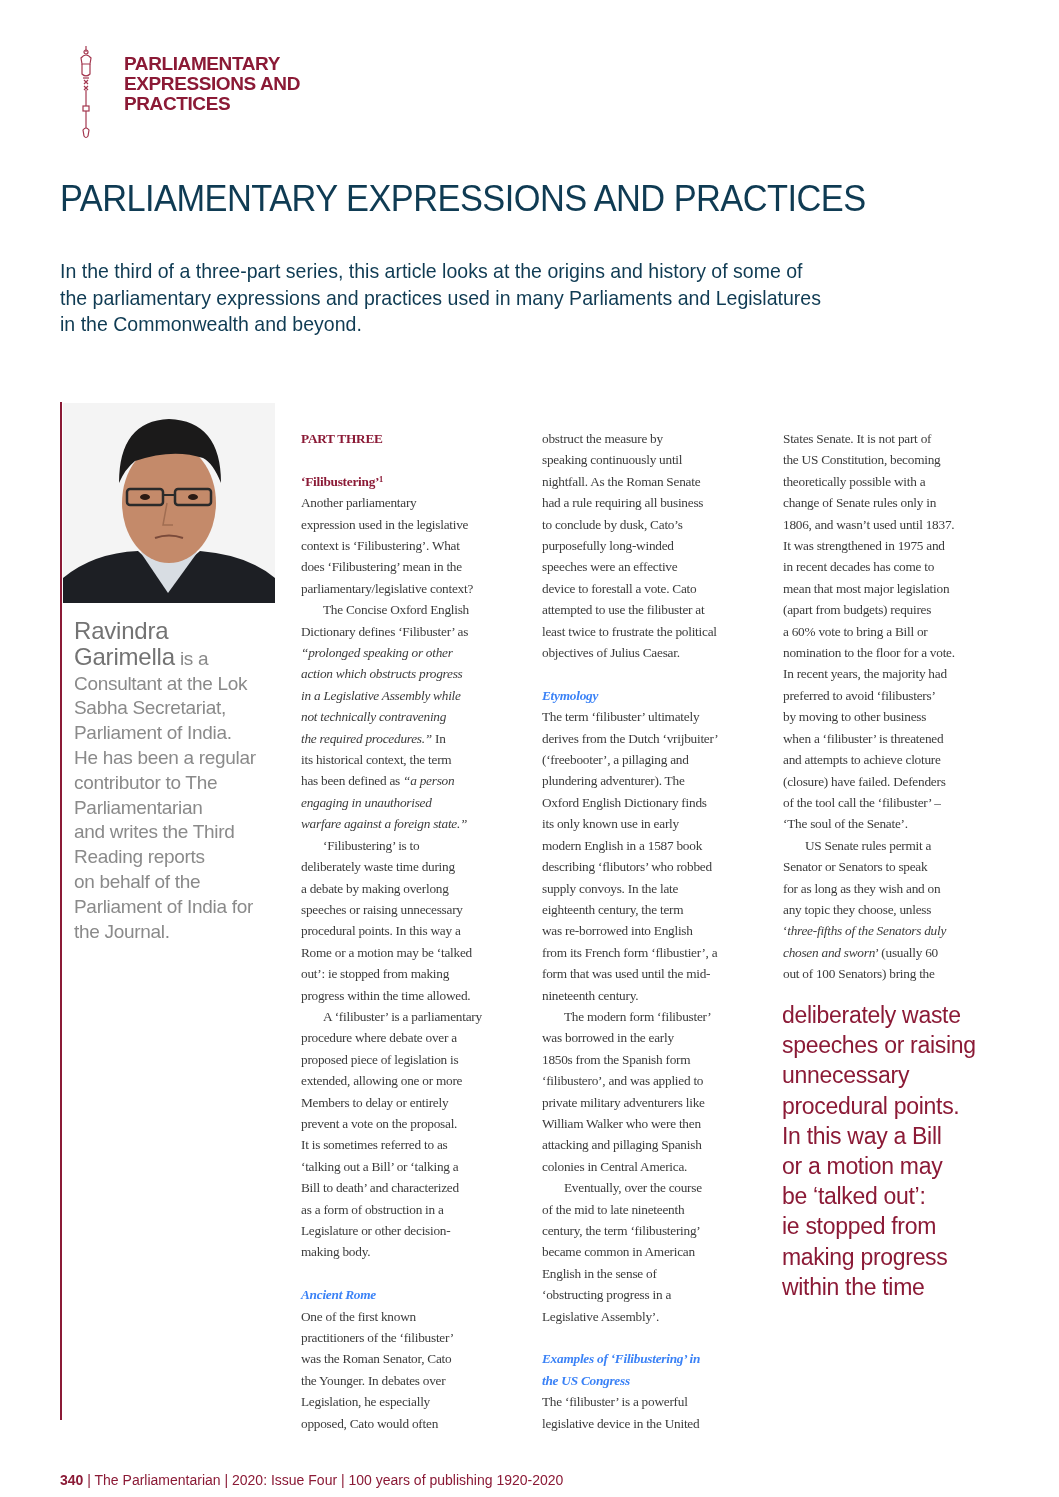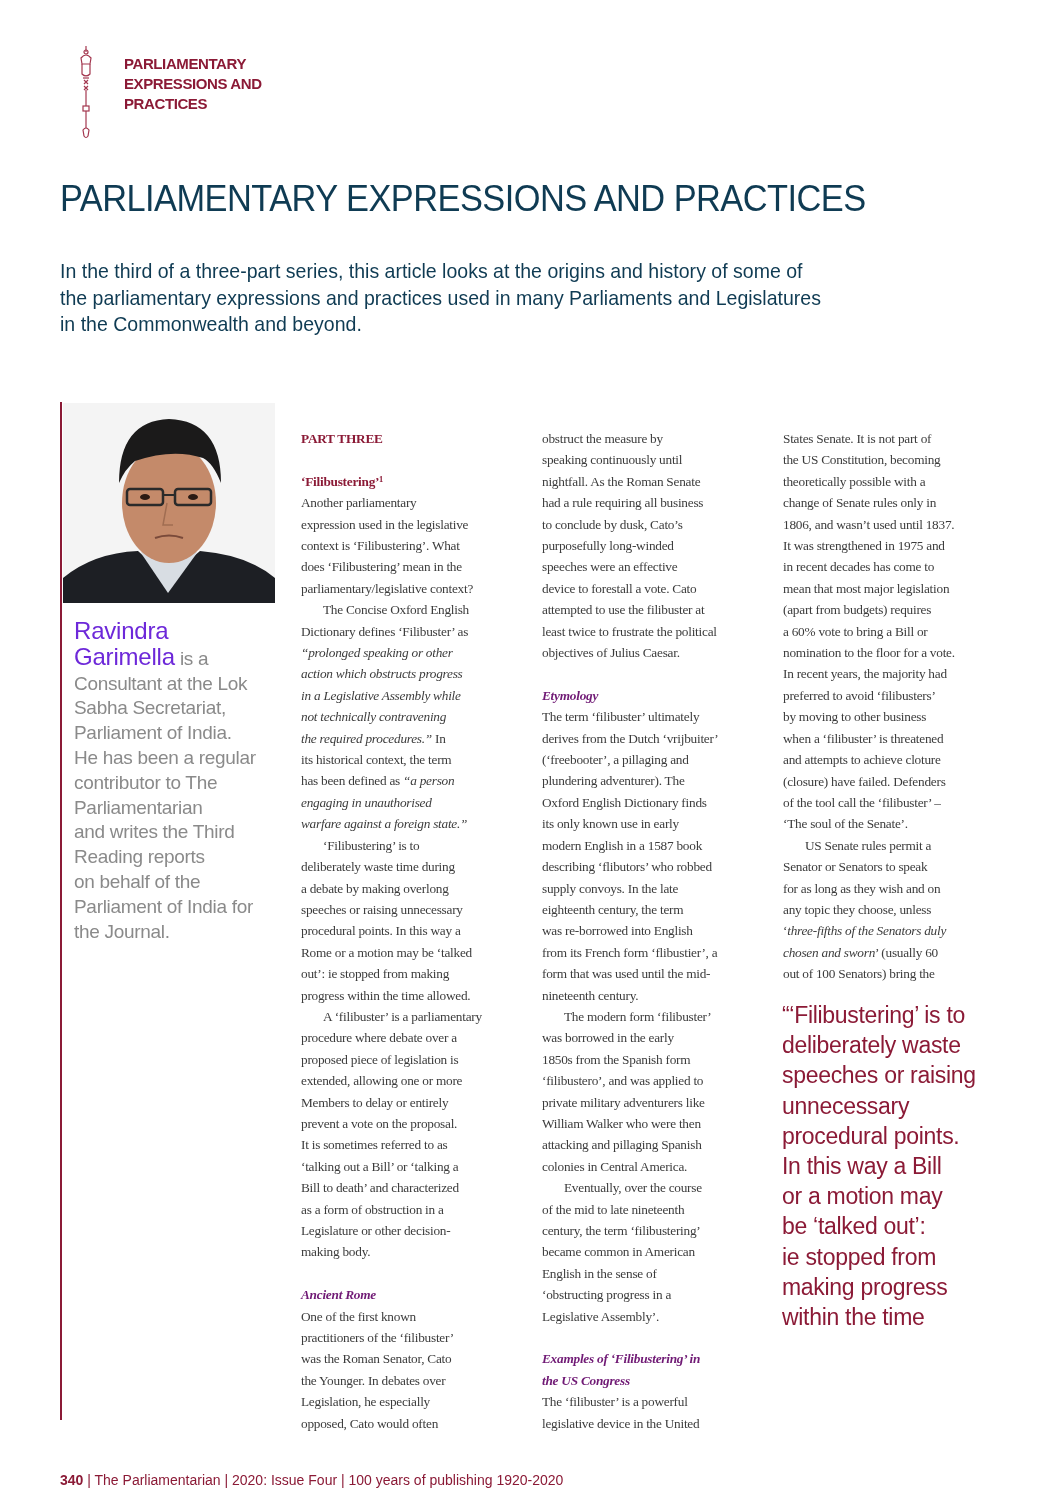--- a/index.html
+++ b/index.html
@@ -1,39 +1,39 @@
 <!DOCTYPE html>
 <html><head>
 <meta charset="utf-8">
 <style>
   html, body { margin: 0; padding: 0; background: #ffffff; }
   body { width: 1059px; height: 1497px; position: relative; overflow: hidden;
          font-family: "DejaVu Sans", sans-serif; }
   .mace { position: absolute; left: 76px; top: 44px; width: 20px; height: 100px; }
   .section-tag { position: absolute; left: 124px; top: 54px; font-family: "Liberation Sans", sans-serif;
-                 font-weight: bold; font-size: 15px; line-height: 20px; color: #8b1a36; letter-spacing: -0.4px; }
+                 font-weight: bold; font-size: 19px; line-height: 20px; color: #8b1a36; letter-spacing: -0.4px; }
   .section-tag div { white-space: nowrap; }
   .title { position: absolute; left: 60px; top: 178px; margin: 0; font-family: "Liberation Sans", sans-serif;
            font-weight: normal; font-size: 37px; color: #0f3b53; letter-spacing: -0.6px; transform: scaleX(0.93);
            transform-origin: left; white-space: nowrap; }
   .standfirst { position: absolute; left: 60px; top: 258px; width: 960px; font-family: "Liberation Sans", sans-serif;
                 font-size: 21px; line-height: 26.5px; color: #0f3b53; transform: scaleX(0.93); transform-origin: left; }
   .standfirst div { white-space: nowrap; }
   .vrule { position: absolute; left: 60px; top: 402px; width: 2px; height: 1018px; background: #8b1a36; }
   .photo { position: absolute; left: 63px; top: 403px; width: 212px; height: 200px; background: #f3f3f3; overflow: hidden; }
   .bio { position: absolute; left: 74px; top: 620px; width: 210px; font-family: "Liberation Sans", sans-serif;
          font-size: 19px; line-height: 24.8px; color: #8a8a8a; letter-spacing: -0.3px; }
-  .bio .name { color: #6d28d9; font-size: 24px; line-height: 22px; letter-spacing: -0.2px; }
+  .bio .name { color: #737373; font-size: 24px; line-height: 22px; letter-spacing: -0.2px; }
   .bio div { white-space: nowrap; }
   .col { position: absolute; top: 428px; width: 220px; font-family: Liberation Serif, serif;
          font-size: 13.3px; line-height: 21.4px; color: #3c3c3c; letter-spacing: -0.25px; }
   .col div.l { white-space: nowrap; }
   .ind { text-indent: 22px; }
   .h { color: #8b1a36; font-weight: bold; }
-  .hi { color: #701a75; font-weight: bold; font-style: italic; }
+  .hi { color: #3b82f6; font-weight: bold; font-style: italic; }
   .gap { height: 21.4px; }
   i { font-style: italic; }
   .pull { position: absolute; left: 782px; top: 1000px; width: 240px; font-family: "Liberation Sans", sans-serif;
           font-size: 23px; line-height: 30.2px; color: #8b1a36; letter-spacing: -0.3px; }
   .pull div { white-space: nowrap; }
   .footer { position: absolute; left: 60px; top: 1444px; font-family: "Liberation Sans", sans-serif;
             font-size: 14px; color: #8b1a36; white-space: nowrap; margin-top: 28px; }
   .footer b { font-weight: bold; }
 </style>
 </head>
@@ -226,21 +226,20 @@
   <div class="l ind">US Senate rules permit a</div>
   <div class="l">Senator or Senators to speak</div>
   <div class="l">for as long as they wish and on</div>
   <div class="l">any topic they choose, unless</div>
   <div class="l"><span>‘</span><i>three-fifths of the Senators duly</i></div>
   <div class="l"><i>chosen and sworn</i><span>’ (usually 60</span></div>
   <div class="l">out of 100 Senators) bring the</div>
 </div>
 
 <div class="pull">
-  <div>“‘Filibustering’ is to</div>
   <div>deliberately waste</div>
   <div>speeches or raising</div>
   <div>unnecessary</div>
   <div>procedural points.</div>
   <div>In this way a Bill</div>
   <div>or a motion may</div>
   <div>be ‘talked out’:</div>
   <div>ie stopped from</div>
   <div>making progress</div>
   <div>within the time</div>

